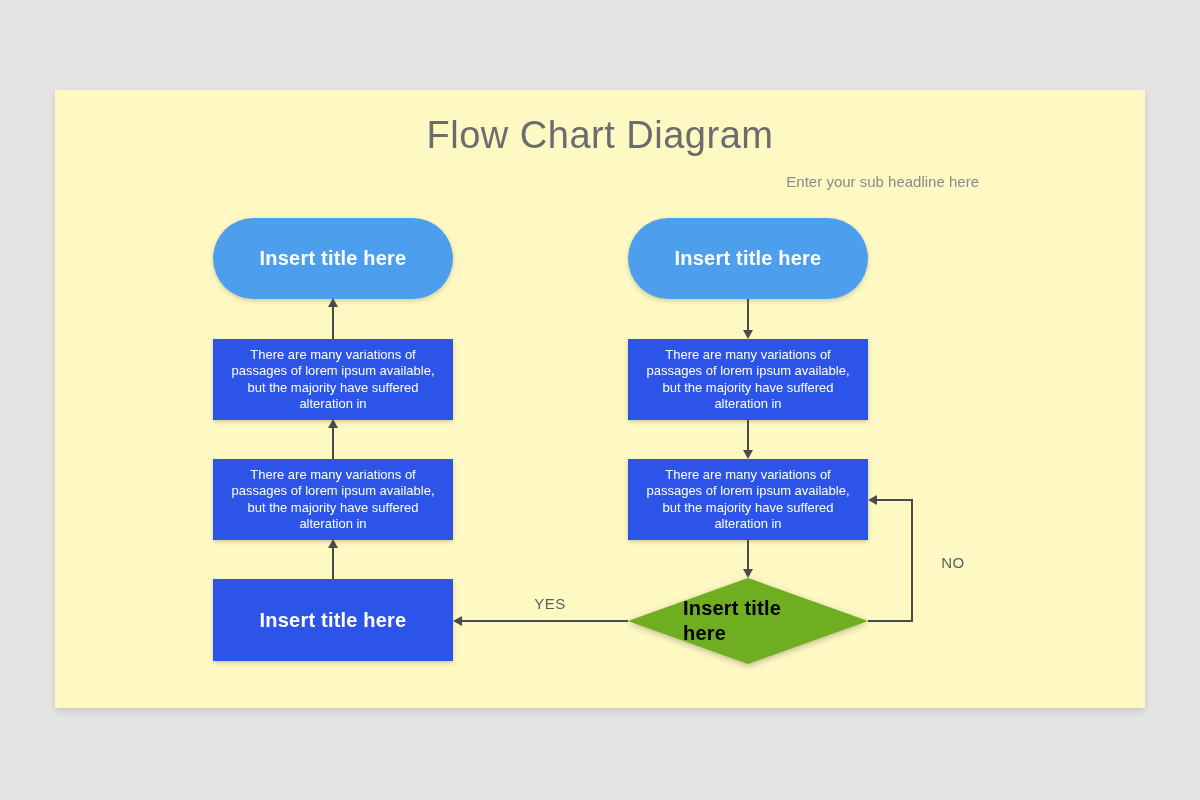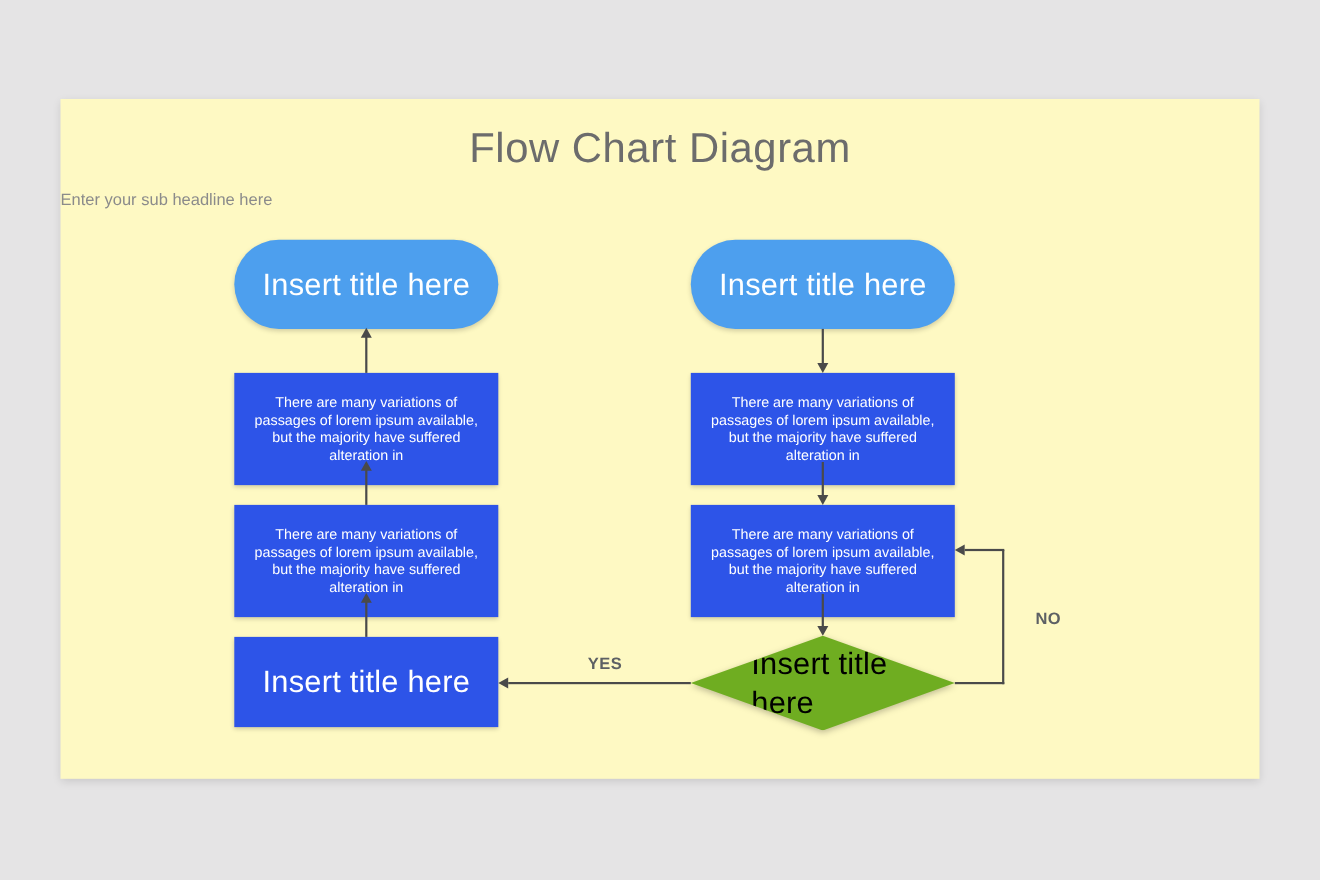--- a/index.html
+++ b/index.html
@@ -2,42 +2,42 @@
 <html><head>
 <meta charset="utf-8">
 <style>
   html,body{margin:0;padding:0;width:1200px;height:800px;overflow:hidden;
     font-family:"Liberation Sans",sans-serif;background:#e5e4e5;}
   .canvas{position:relative;width:1200px;height:800px;}
   .card{position:absolute;left:55px;top:90px;width:1090px;height:618px;background:#fef9c3;
     box-shadow:0 3px 8px rgba(0,0,0,0.13);}
   .title{position:absolute;left:0;top:24px;width:1090px;text-align:center;
     font-size:38px;font-weight:400;color:#6c6c6c;letter-spacing:0.5px;}
-  .subtitle{position:absolute;left:0;top:83px;width:924px;text-align:left;
+  .subtitle{position:absolute;left:0;top:83px;width:924px;text-align:right;
     font-size:15px;color:#8b8b8b;}
   .node{position:absolute;width:240px;display:flex;align-items:center;justify-content:center;
     color:#ffffff;text-align:center;box-sizing:border-box;}
   .pill{height:81px;border-radius:41px;background:#4d9fee;box-shadow:0 2px 5px rgba(0,0,0,0.18);}
-  .rect{height:102px;background:#2d54e8;box-shadow:0 2px 4px rgba(0,0,0,0.18);}
-  .node-title{font-size:28px;font-weight:normal;letter-spacing:0.2px;}
+  .rect{height:81px;background:#2d54e8;box-shadow:0 2px 4px rgba(0,0,0,0.18);}
+  .node-title{font-size:20px;font-weight:bold;letter-spacing:0.2px;}
   .node-body{font-size:13px;line-height:1.24;padding:0 12px;}
   .diamond-wrap{position:absolute;left:573px;top:488px;width:240px;height:86px;
     filter:drop-shadow(0 2px 3px rgba(0,0,0,0.25));}
   .diamond{width:240px;height:86px;background:#6fad21;
     clip-path:polygon(50% 0,100% 50%,50% 100%,0 50%);
     display:flex;align-items:center;justify-content:center;}
   .diamond .node-title{width:130px;line-height:1.25;}
   .vline{position:absolute;width:2px;background:#4a4a4a;}
   .hline{position:absolute;height:2px;background:#4a4a4a;}
   .ah{position:absolute;width:0;height:0;}
   .ah-up{border-left:5px solid transparent;border-right:5px solid transparent;border-bottom:9px solid #4a4a4a;}
   .ah-down{border-left:5px solid transparent;border-right:5px solid transparent;border-top:9px solid #4a4a4a;}
   .ah-left{border-top:5px solid transparent;border-bottom:5px solid transparent;border-right:9px solid #4a4a4a;}
   .branch-label{position:absolute;width:60px;text-align:center;
-    font-size:15px;font-weight:bold;color:#5d6064;letter-spacing:0.5px;}
+    font-size:15px;font-weight:normal;color:#5d6064;letter-spacing:0.5px;}
 </style>
 </head>
 <body>
 
 <div class="canvas">
   <div class="card">
 
     <div class="title">Flow Chart Diagram</div>
     <div class="subtitle">Enter your sub headline here</div>
 

